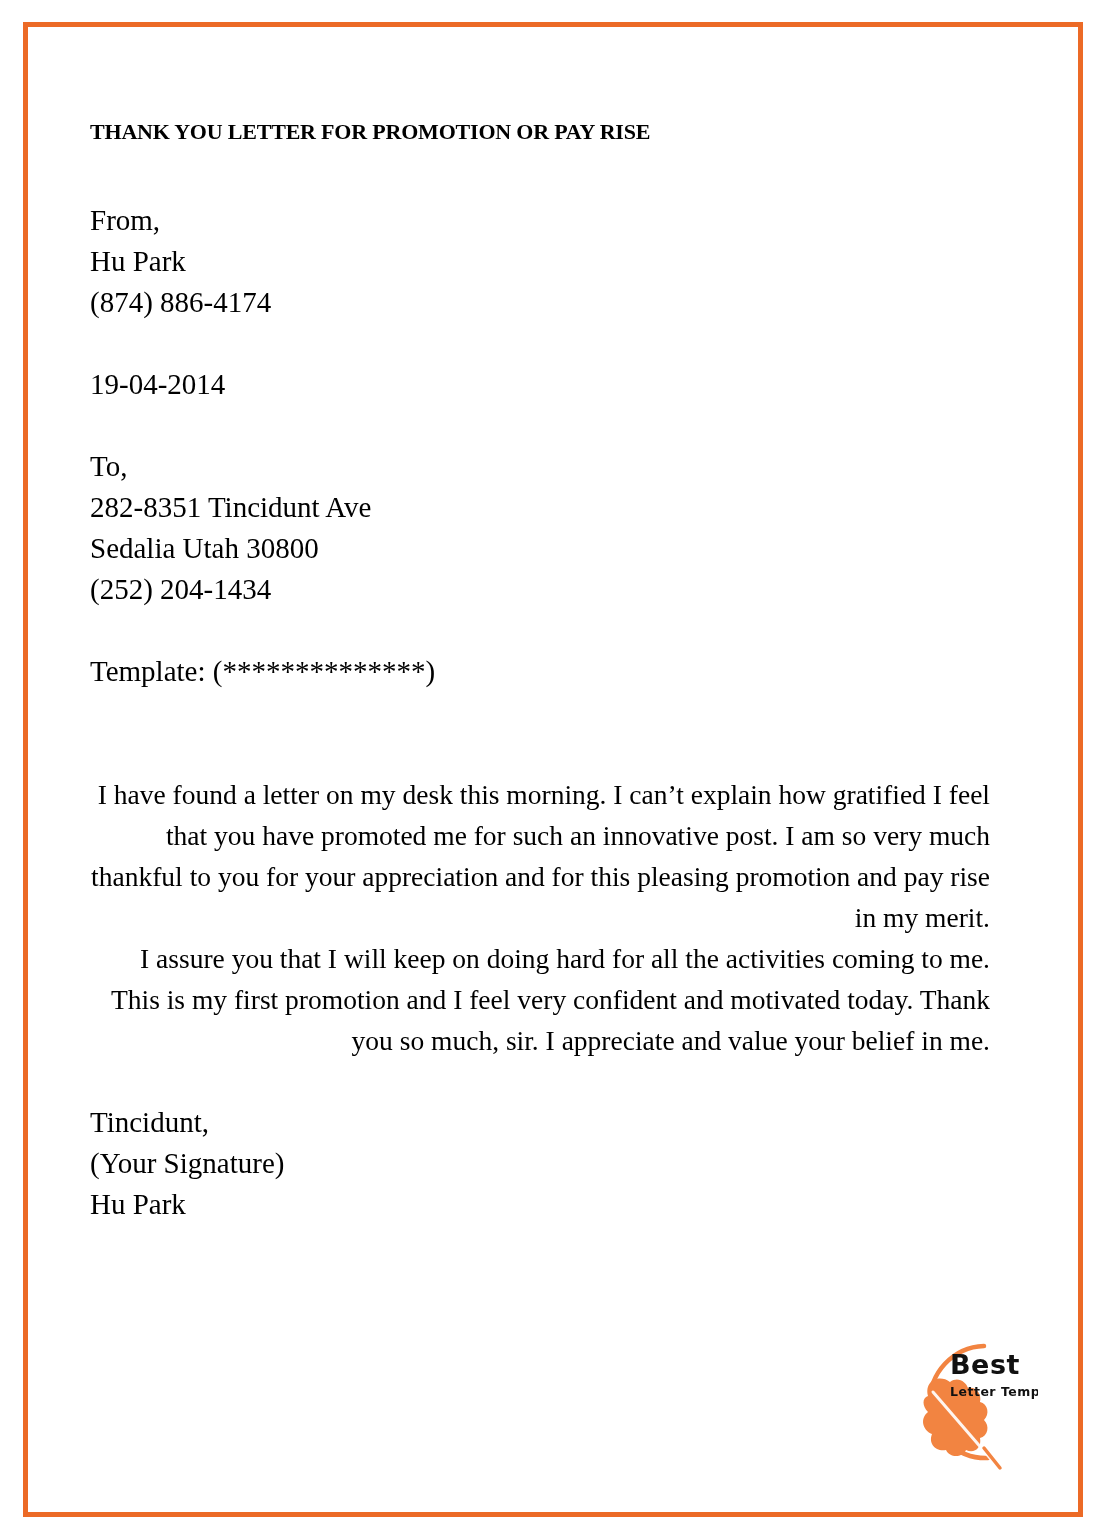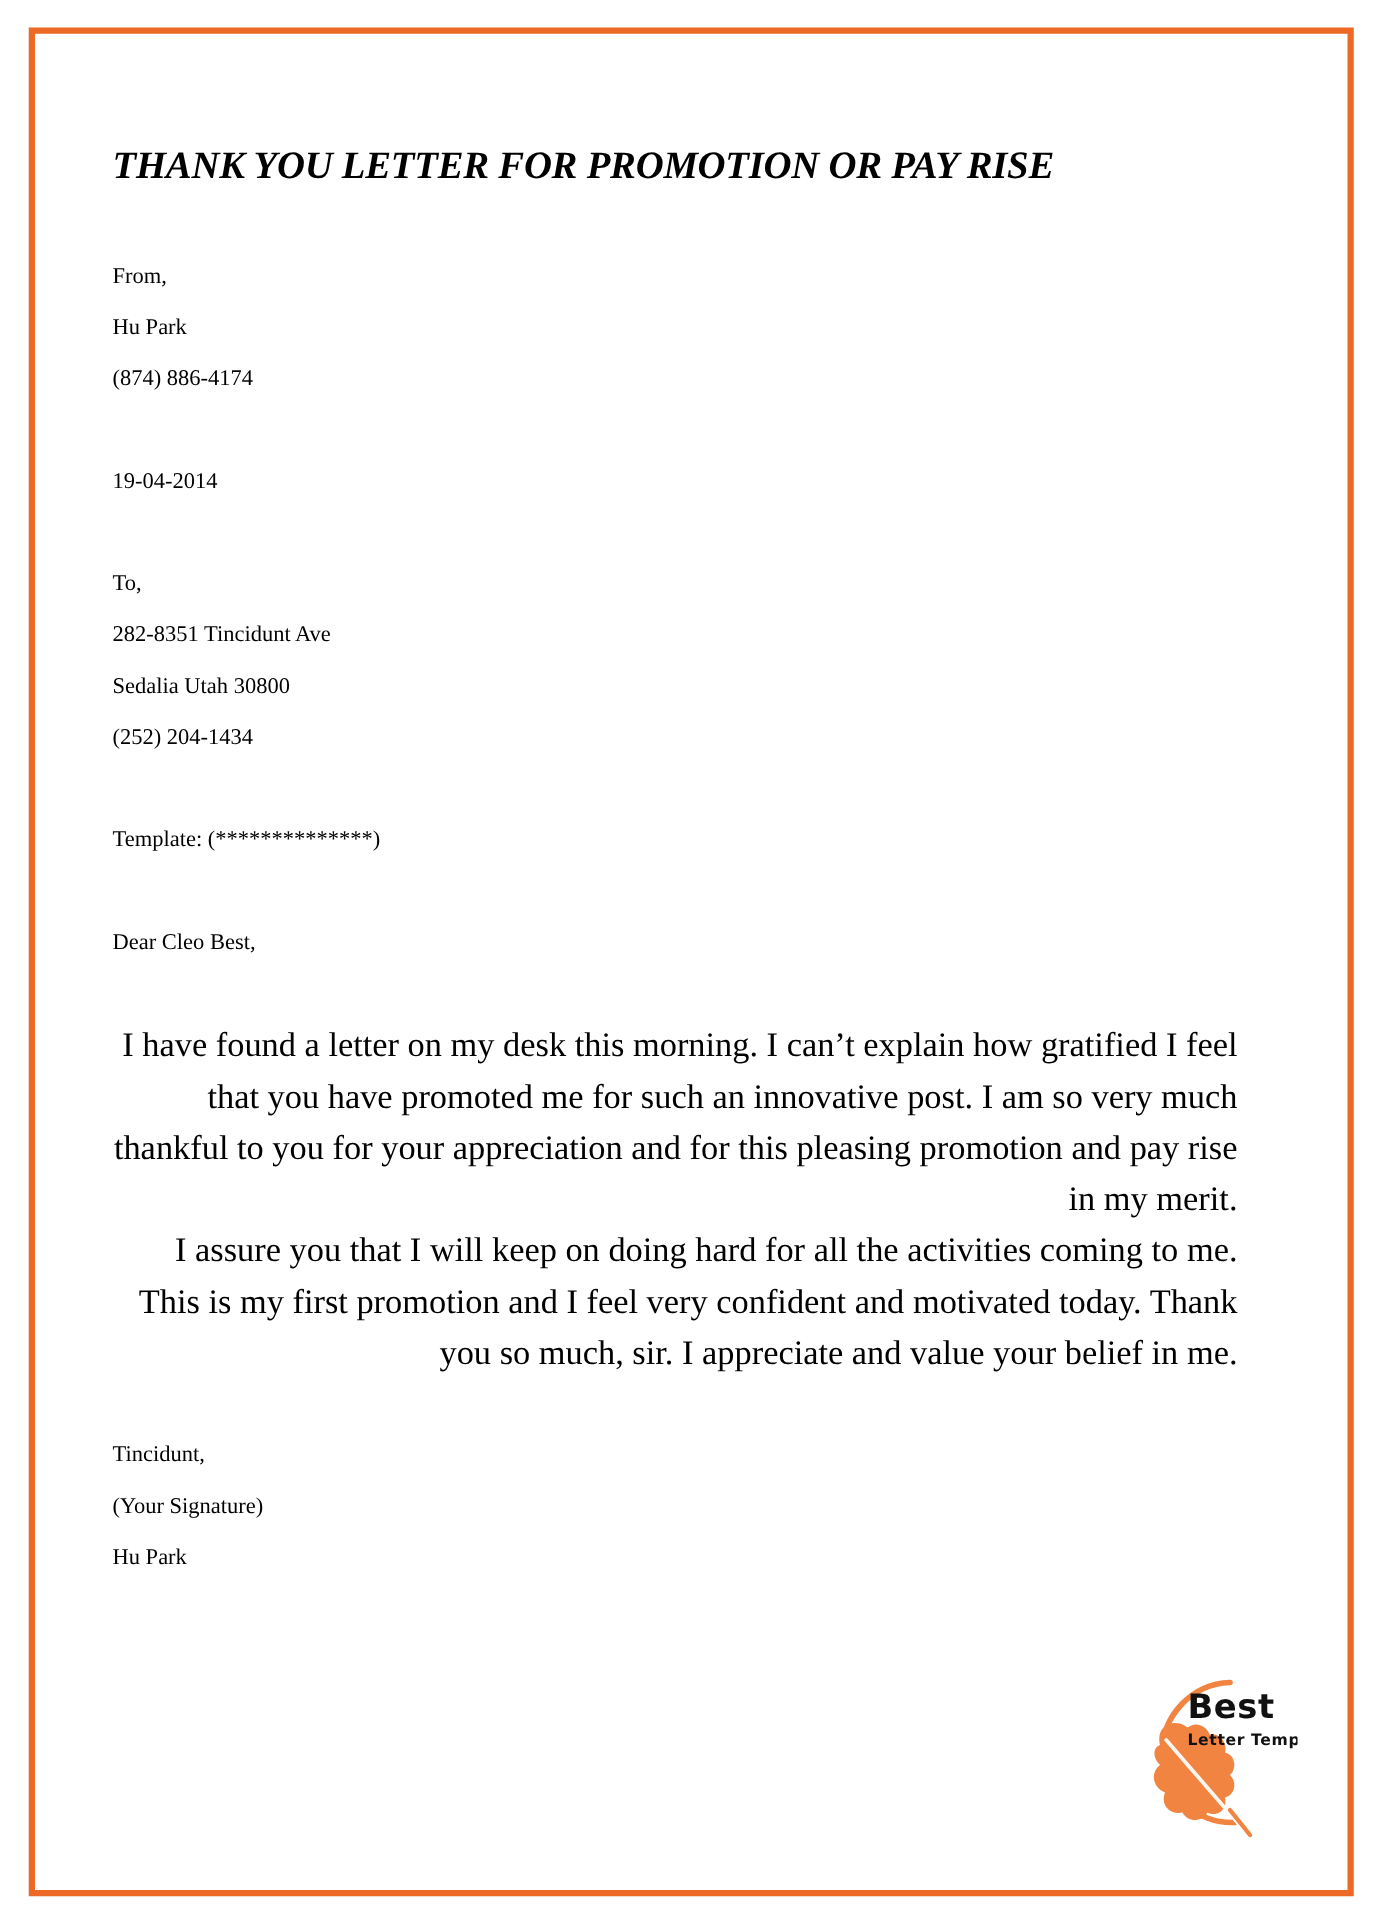--- a/index.html
+++ b/index.html
@@ -38,30 +38,29 @@
   #letter {
     position: absolute;
     left: 90px;
     top: 112px;
     width: 900px;
   }
 
   .doc-title {
     font-family: "Liberation Serif", "DejaVu Serif", serif;
     font-weight: bold;
-    font-size: 31px;
+    font-size: 22px;
     line-height: 40px;
     letter-spacing: -0.2px;
     margin: 0 0 48px 0;
     white-space: nowrap;
-    font-style: italic;
   }
 
   .block {
-    font-size: 18px;
+    font-size: 29px;
     line-height: 41px;
     margin: 0;
   }
 
   .line {
     display: block;
     white-space: pre-wrap;
   }
   .gap-md { height: 41px; }
 
@@ -125,23 +124,20 @@
     </div>
 
     <div class="gap-md"></div>
 
     <div class="block">
       <span class="line">Template: (**************)</span>
     </div>
 
     <div class="gap-md"></div>
 
-    <div class="block">
-      <span class="line">Dear Cleo Best,</span>
-    </div>
 
     <div class="gap-md"></div>
 
     <p class="para">I have found a letter on my desk this morning. I can’t explain how gratified I feel that you have promoted me for such an innovative post. I am so very much thankful to you for your appreciation and for this pleasing promotion and pay rise in my merit.</p>
     <p class="para">I assure you that I will keep on doing hard for all the activities coming to me. This is my first promotion and I feel very confident and motivated today. Thank you so much, sir. I appreciate and value your belief in me.</p>
 
     <div class="gap-md"></div>
 
     <div class="block">
       <span class="line">Tincidunt,</span>

